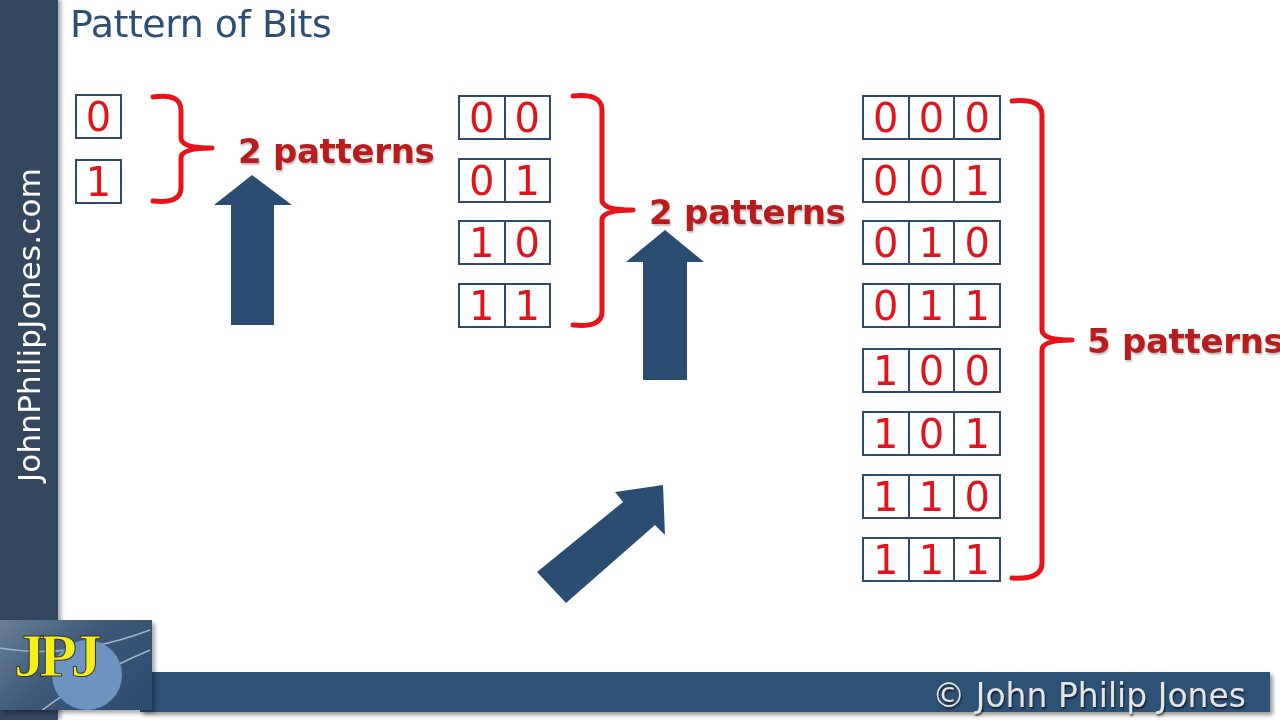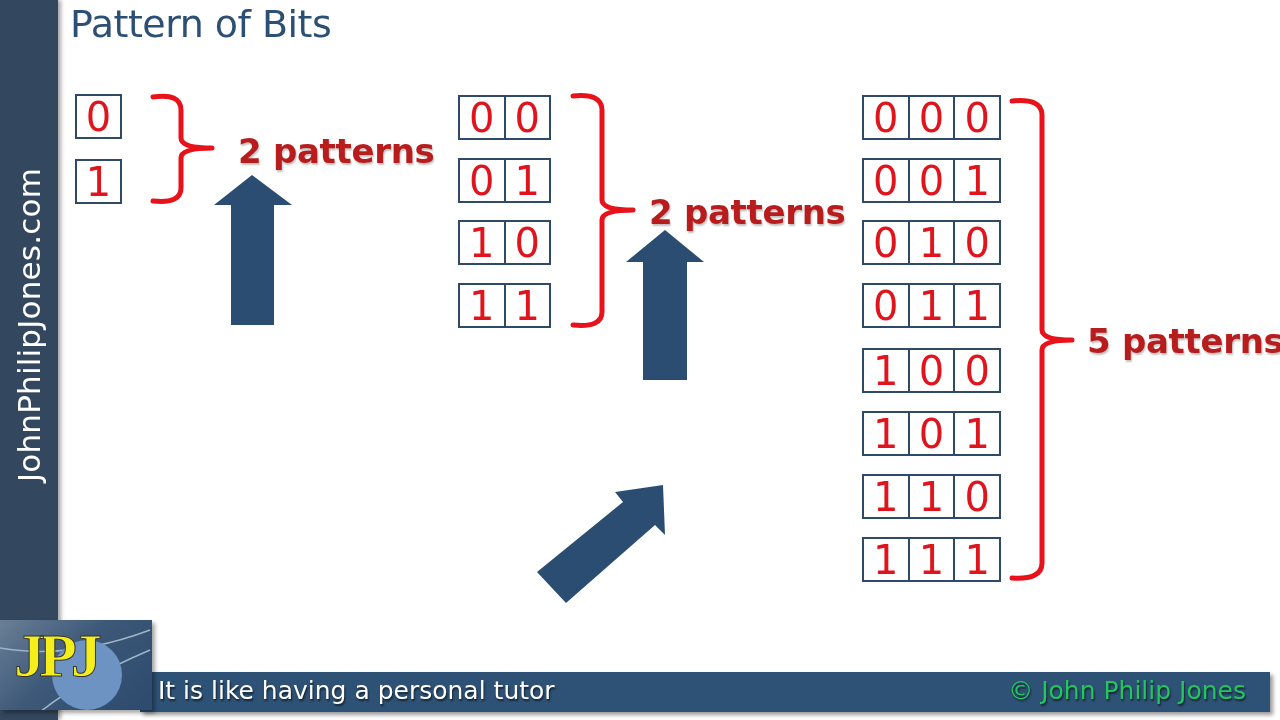--- a/index.html
+++ b/index.html
@@ -46,22 +46,22 @@
     position: absolute; left: 140px; top: 672px; width: 1130px; height: 40px;
     background: #2e5276;
     box-shadow: 3px 3px 4px rgba(0,0,0,0.4);
   }
   .footer-tagline {
     position: absolute; left: 18px; top: 4px; color: #fff;
     font-family: "DejaVu Sans", sans-serif; font-size: 25px; white-space: nowrap;
     text-shadow: 1px 2px 2px rgba(0,0,0,0.6);
   }
   .footer-copy {
-    position: absolute; right: 24px; top: 4px; color: #22c55e;
-    font-family: "DejaVu Sans", sans-serif; font-size: 25px; white-space: nowrap;
+    position: absolute; right: 24px; top: 4px; color: #e5e5e5;
+    font-family: "DejaVu Sans", sans-serif; font-size: 33px; white-space: nowrap;
     text-shadow: 1px 2px 2px rgba(0,0,0,0.6);
     margin-left: 36px;
   }
   .logo {
     position: absolute; left: 0; top: 620px; width: 152px; height: 90px;
     background: linear-gradient(135deg, #6a7f96 0%, #3d5878 45%, #2c4a6d 100%);
     overflow: hidden;
     box-shadow: 3px 3px 4px rgba(0,0,0,0.35);
   }
   .logo-circle {
@@ -159,21 +159,20 @@
     <path d="M1012,101 Q1042,98 1042,115 L1042,330 Q1042,340 1072,340 Q1042,340 1042,350 L1042,563 Q1042,580 1012,578"></path>
   </g>
   <g fill="#2c4d72">
     <polygon points="252,175 292,205 274,205 274,325 231,325 231,205 214,205"></polygon>
     <polygon points="665,230 704,262 687,262 687,380 643,380 643,262 626,262"></polygon>
     <polygon points="537,572 623,502 615,492 663,485 665,535 655,525 566,603"></polygon>
   </g>
 </svg>
 
 <div class="footer">
-  <span class="footer-tagline">It is like having a personal tutor</span>
   <span class="footer-copy">© John Philip Jones</span>
 </div>
 
 <div class="logo">
   <svg width="152" height="92" style="position:absolute;left:0;top:0;">
     <path d="M0,28 Q70,40 150,10" stroke="#9fb3c8" stroke-width="1.5" fill="none"></path>
     <path d="M40,92 Q80,60 150,30" stroke="#9fb3c8" stroke-width="1.5" fill="none"></path>
   </svg>
   <div class="logo-circle"></div>
   <div class="logo-text">JPJ</div>

